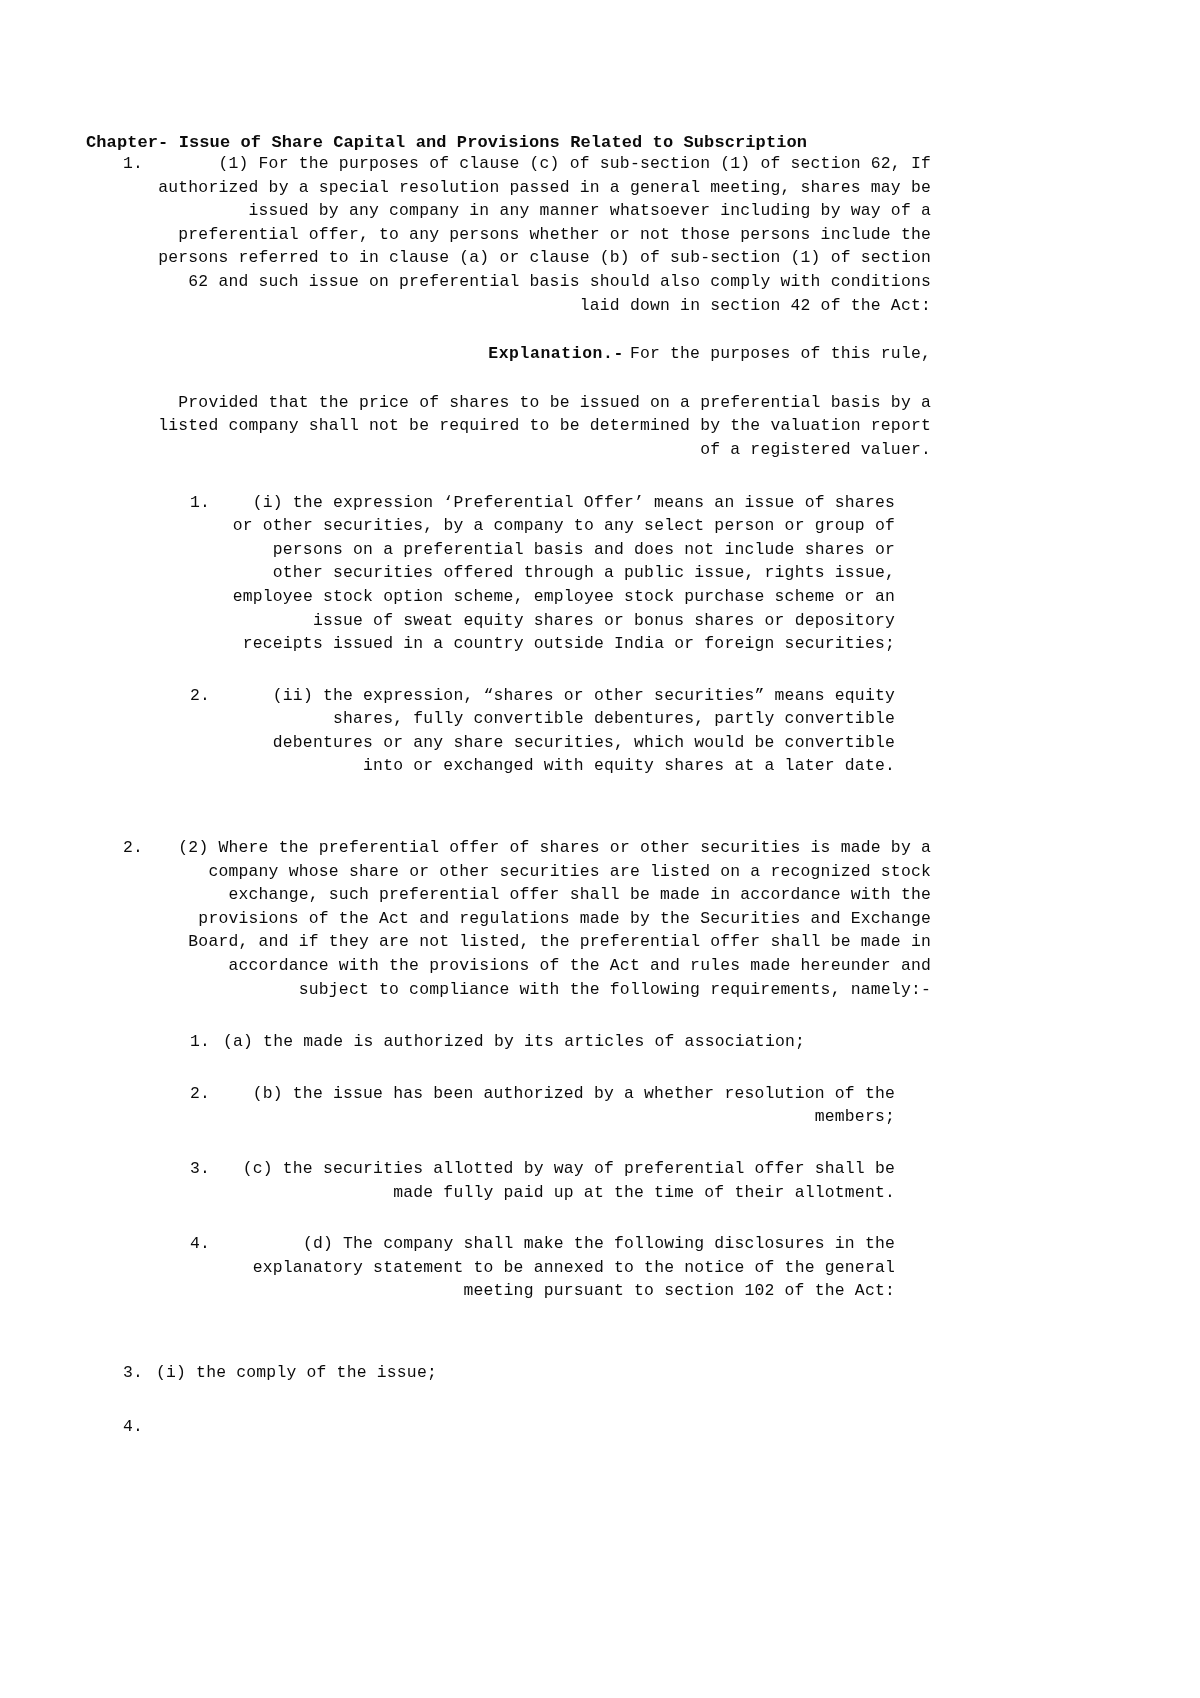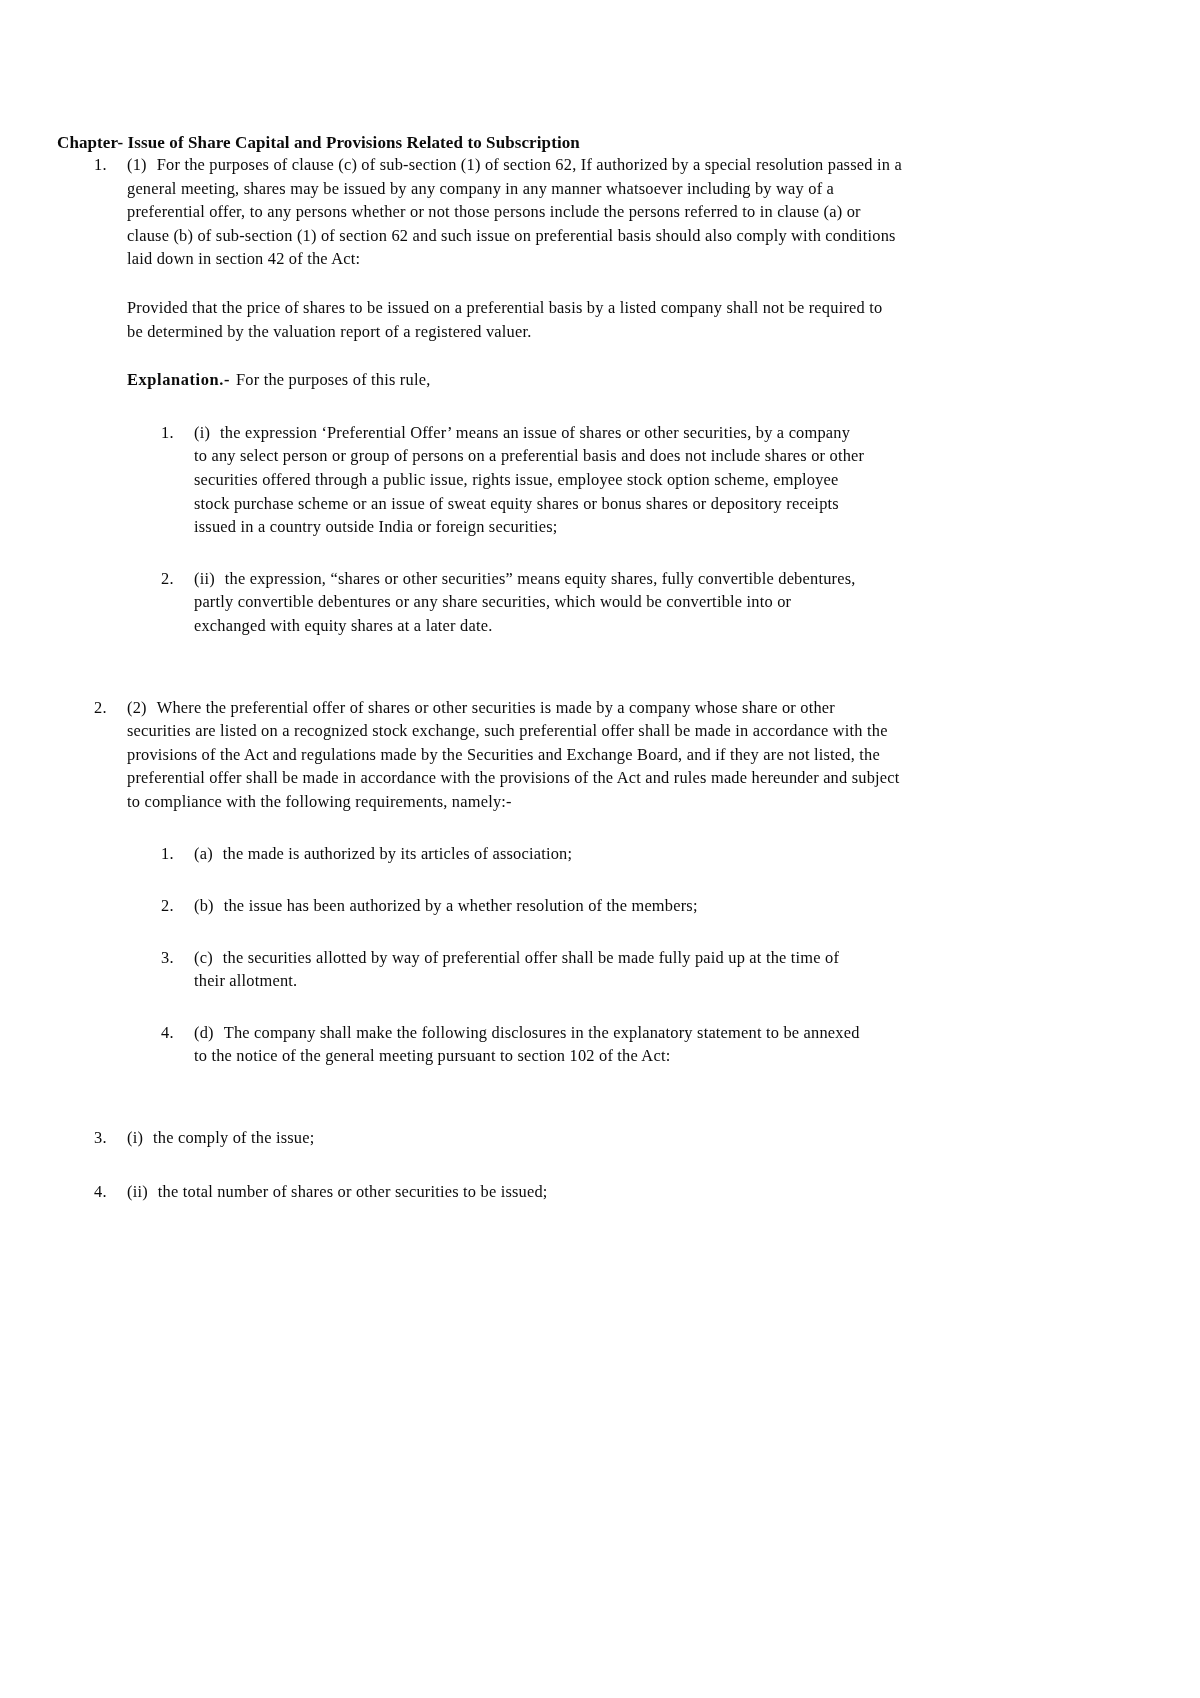--- a/index.html
+++ b/index.html
@@ -1,21 +1,21 @@
 <!DOCTYPE html>
 <html><head>
 <meta charset="utf-8">
 <style>
   html, body { margin:0; padding:0; background:#ffffff; }
   .page {
     width:1200px;
     min-height:1698px;
     box-sizing:border-box;
-    padding:133px 130px 80px 57px;
-    font-family:Liberation Serif, serif;
+    padding:133px 130px 80px 86px;
+    font-family:Liberation Mono, monospace;
     color:#0b0b0b;
     background:#ffffff;
   }
   .chapter-title {
     font-size:17px;
     font-weight:bold;
     margin:0;
     letter-spacing:0.1px;
   }
   .section-heading {
@@ -29,41 +29,41 @@
   .marker {
     flex:0 0 33px;
     width:33px;
   }
   .list-l1 { padding-left:37px; }
   .list-l2 { padding-left:34px; margin-top:29px; }
   .li-body { max-width:775px; }
   .list-l2 .li-body { max-width:672px; }
   .l1-item { margin-bottom:30px; }
   .l2-item { margin-bottom:28px; }
-  .para { margin:0; }
+  .para { margin:0;text-align:right; }
   .para + .para { margin-top:25px; }
   .item-label { margin-right:10px; }
   .expl-label { font-weight:bold; margin-right:6px; letter-spacing:0.6px; }
 </style>
 </head>
 <body>
 
 <div class="page">
 
   <h1 class="chapter-title">Chapter- Issue of Share Capital and Provisions Related to Subscription</h1>
 
 
   <div class="list-l1 txt">
 
     <div class="li l1-item">
       <span class="marker">1.</span>
       <div class="li-body">
         <p class="para"><span class="item-label">(1)</span><span>For the purposes of clause (c) of sub-section (1) of section 62, If authorized by a special resolution passed in a general meeting, shares may be issued by any company in any manner whatsoever including by way of a preferential offer, to any persons whether or not those persons include the persons referred to in clause (a) or clause (b) of sub-section (1) of section 62 and such issue on preferential basis should also comply with conditions laid down in section 42 of the Act:</span></p>
+        <p class="para"><span class="expl-label">Explanation.-</span><span>For the purposes of this rule,</span></p>
         <p class="para">Provided that the price of shares to be issued on a preferential basis by a listed company shall not be required to be determined by the valuation report of a registered valuer.</p>
-        <p class="para"><span class="expl-label">Explanation.-</span><span>For the purposes of this rule,</span></p>
 
         <div class="list-l2">
           <div class="li l2-item">
             <span class="marker">1.</span>
             <div class="li-body">
               <p class="para"><span class="item-label">(i)</span><span>the expression ‘Preferential Offer’ means an issue of shares or other securities, by a company to any select person or group of persons on a preferential basis and does not include shares or other securities offered through a public issue, rights issue, employee stock option scheme, employee stock purchase scheme or an issue of sweat equity shares or bonus shares or depository receipts issued in a country outside India or foreign securities;</span></p>
             </div>
           </div>
           <div class="li l2-item">
             <span class="marker">2.</span>
@@ -111,19 +111,16 @@
 
     <div class="li l1-item">
       <span class="marker">3.</span>
       <div class="li-body">
         <p class="para"><span class="item-label">(i)</span><span>the comply of the issue;</span></p>
       </div>
     </div>
 
     <div class="li l1-item">
       <span class="marker">4.</span>
-      <div class="li-body">
-        <p class="para"><span class="item-label">(ii)</span><span>the total number of shares or other securities to be issued;</span></p>
-      </div>
     </div>
 
   </div>
 </div>
 
 </body></html>

